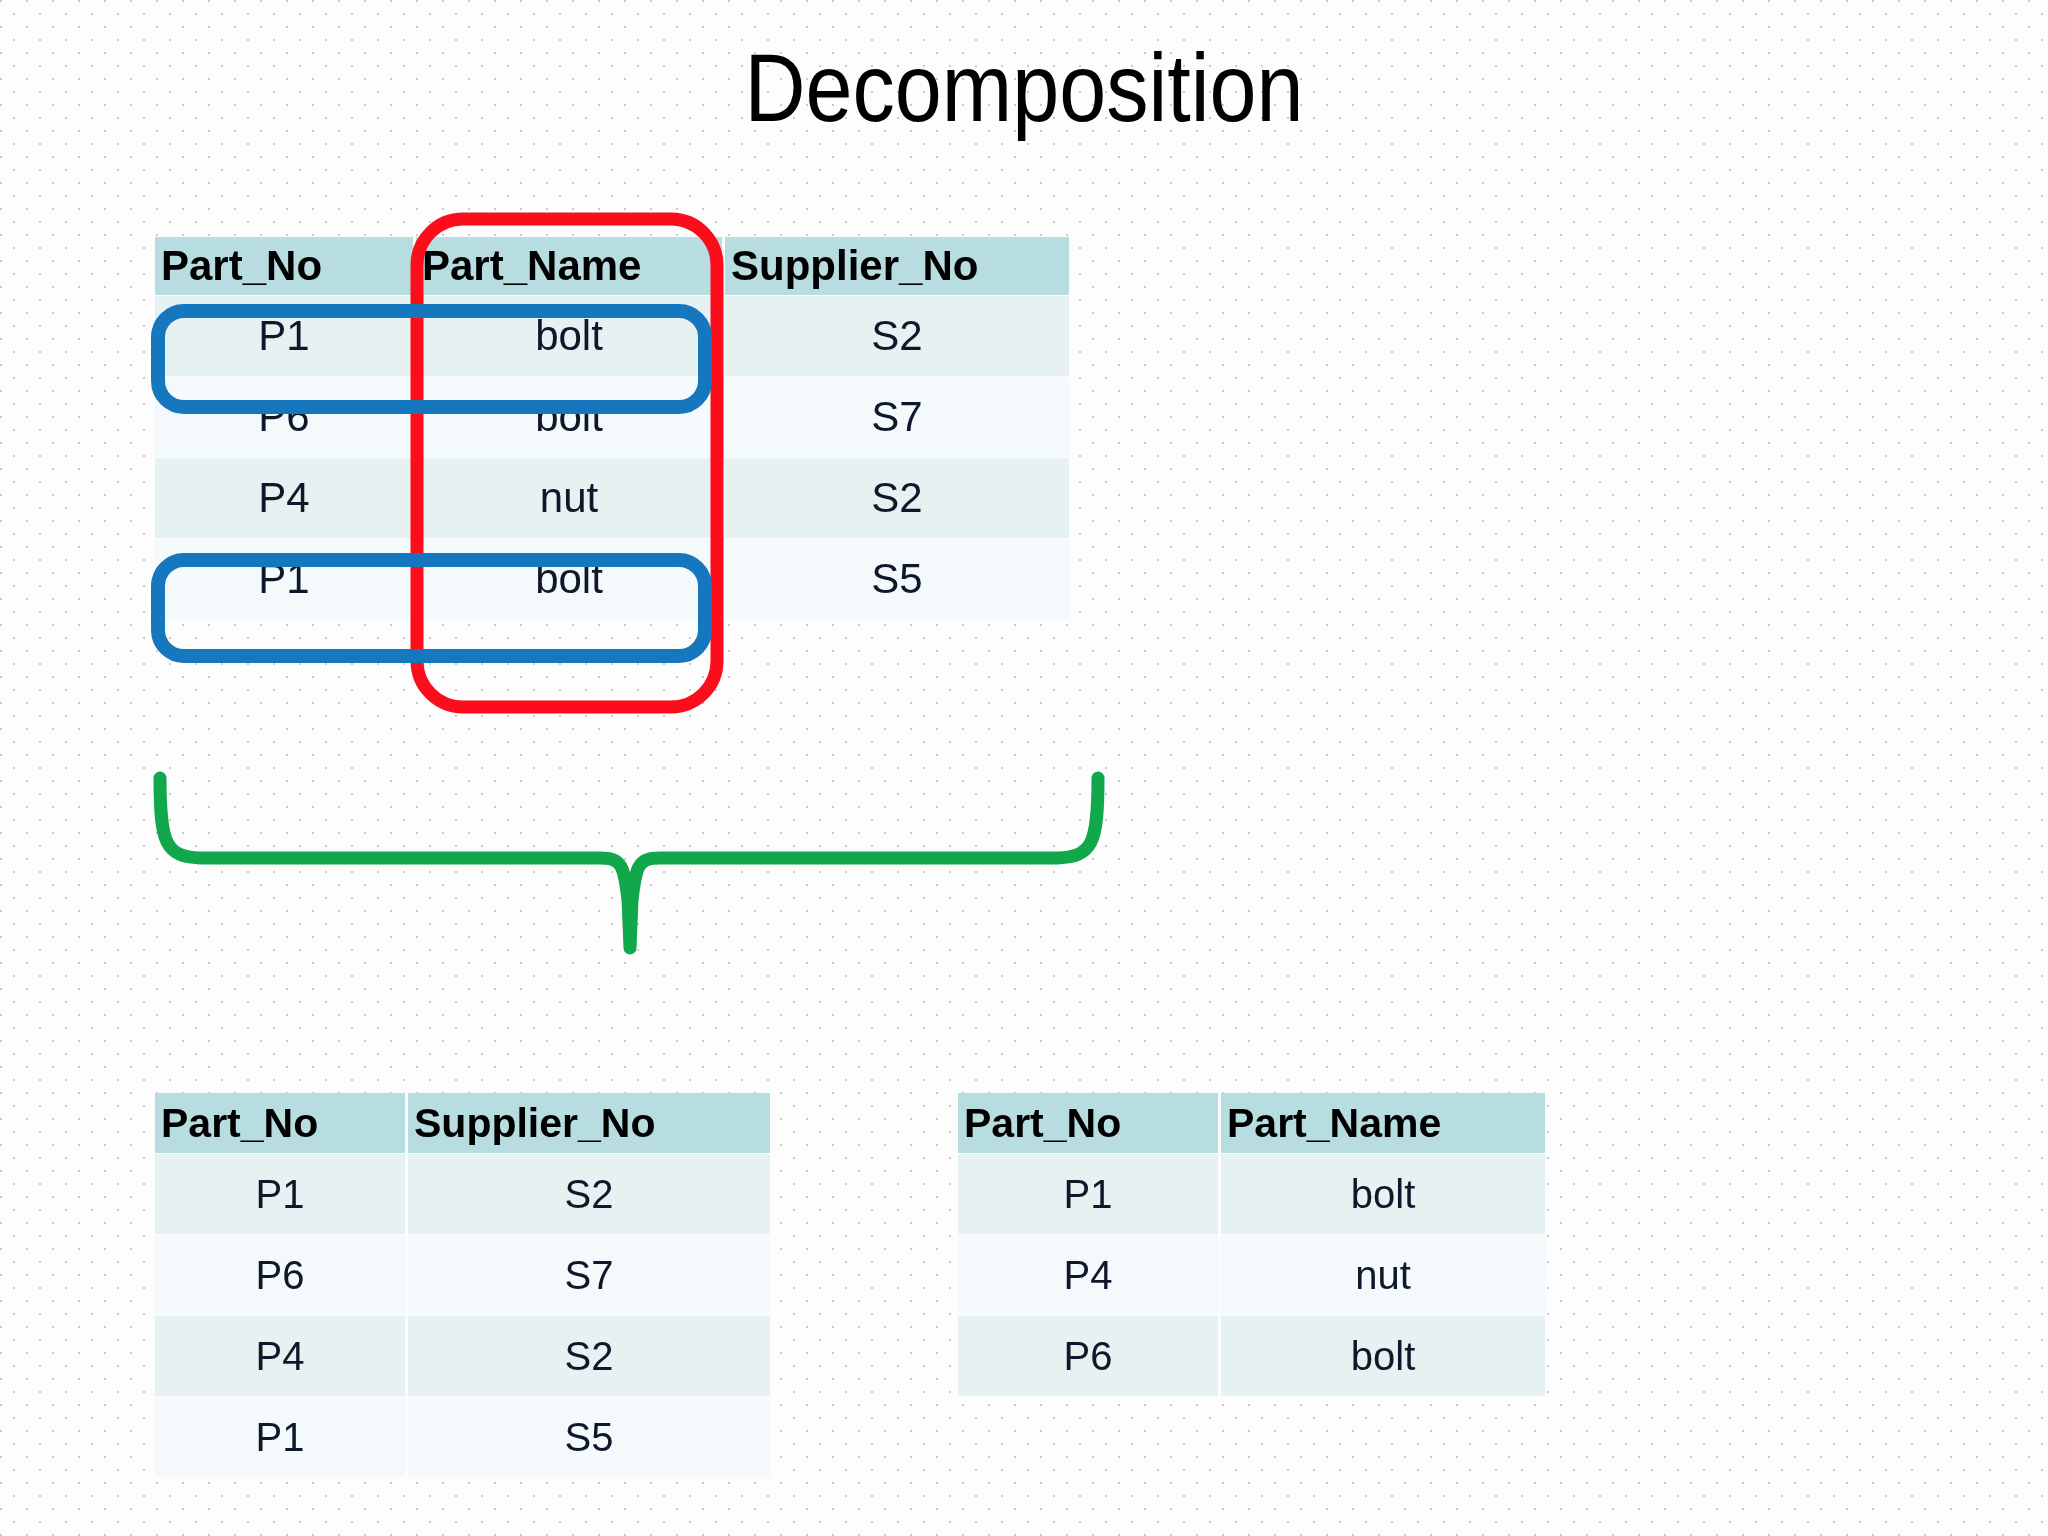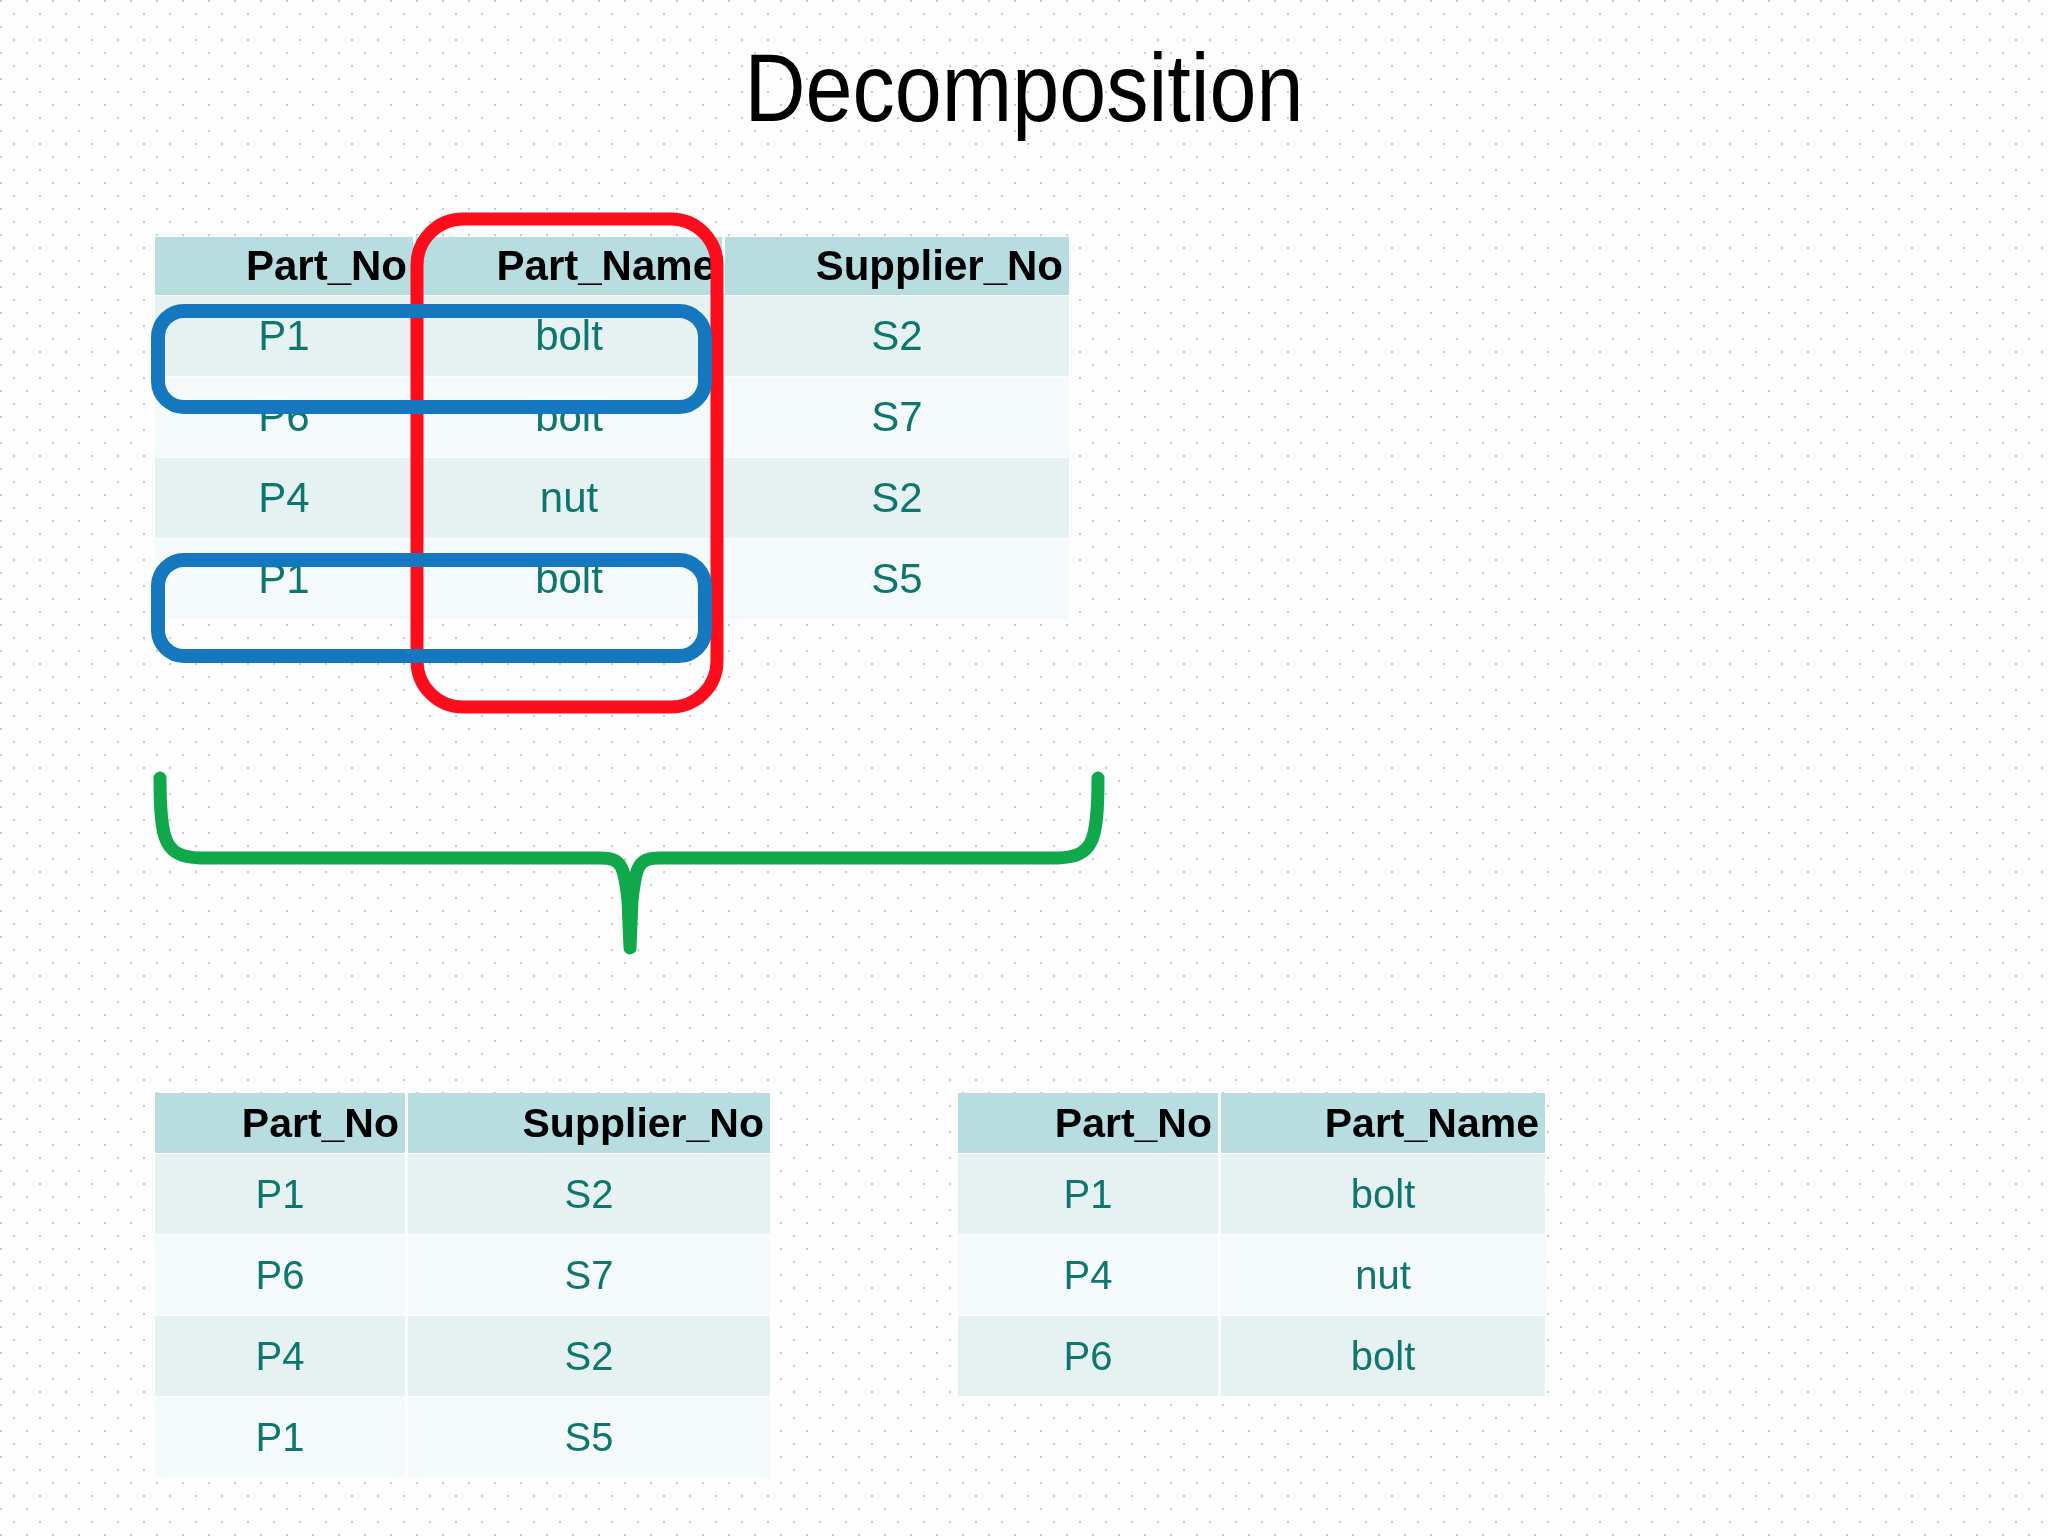--- a/index.html
+++ b/index.html
@@ -42,26 +42,26 @@
   .dtable {
     position: absolute;
     border-collapse: separate;
     border-spacing: 3px 1px;
     font-family: "Liberation Sans", sans-serif;
   }
   .dtable th {
     background: #b8dde0;
     color: #000000;
     font-weight: bold;
-    text-align: right;
+    text-align: left;
     white-space: nowrap;
   }
   .dtable td {
     text-align: center;
-    color: #0f766e;
+    color: #0f172a;
     font-weight: 400;
     white-space: nowrap;
   }
   .dtable tbody tr:nth-child(odd) td   { background: #e6f1f2; }
   .dtable tbody tr:nth-child(even) td  { background: #f4fafb; }
 
   
   #table-original {
     left: 152px;
     top: 236px;

